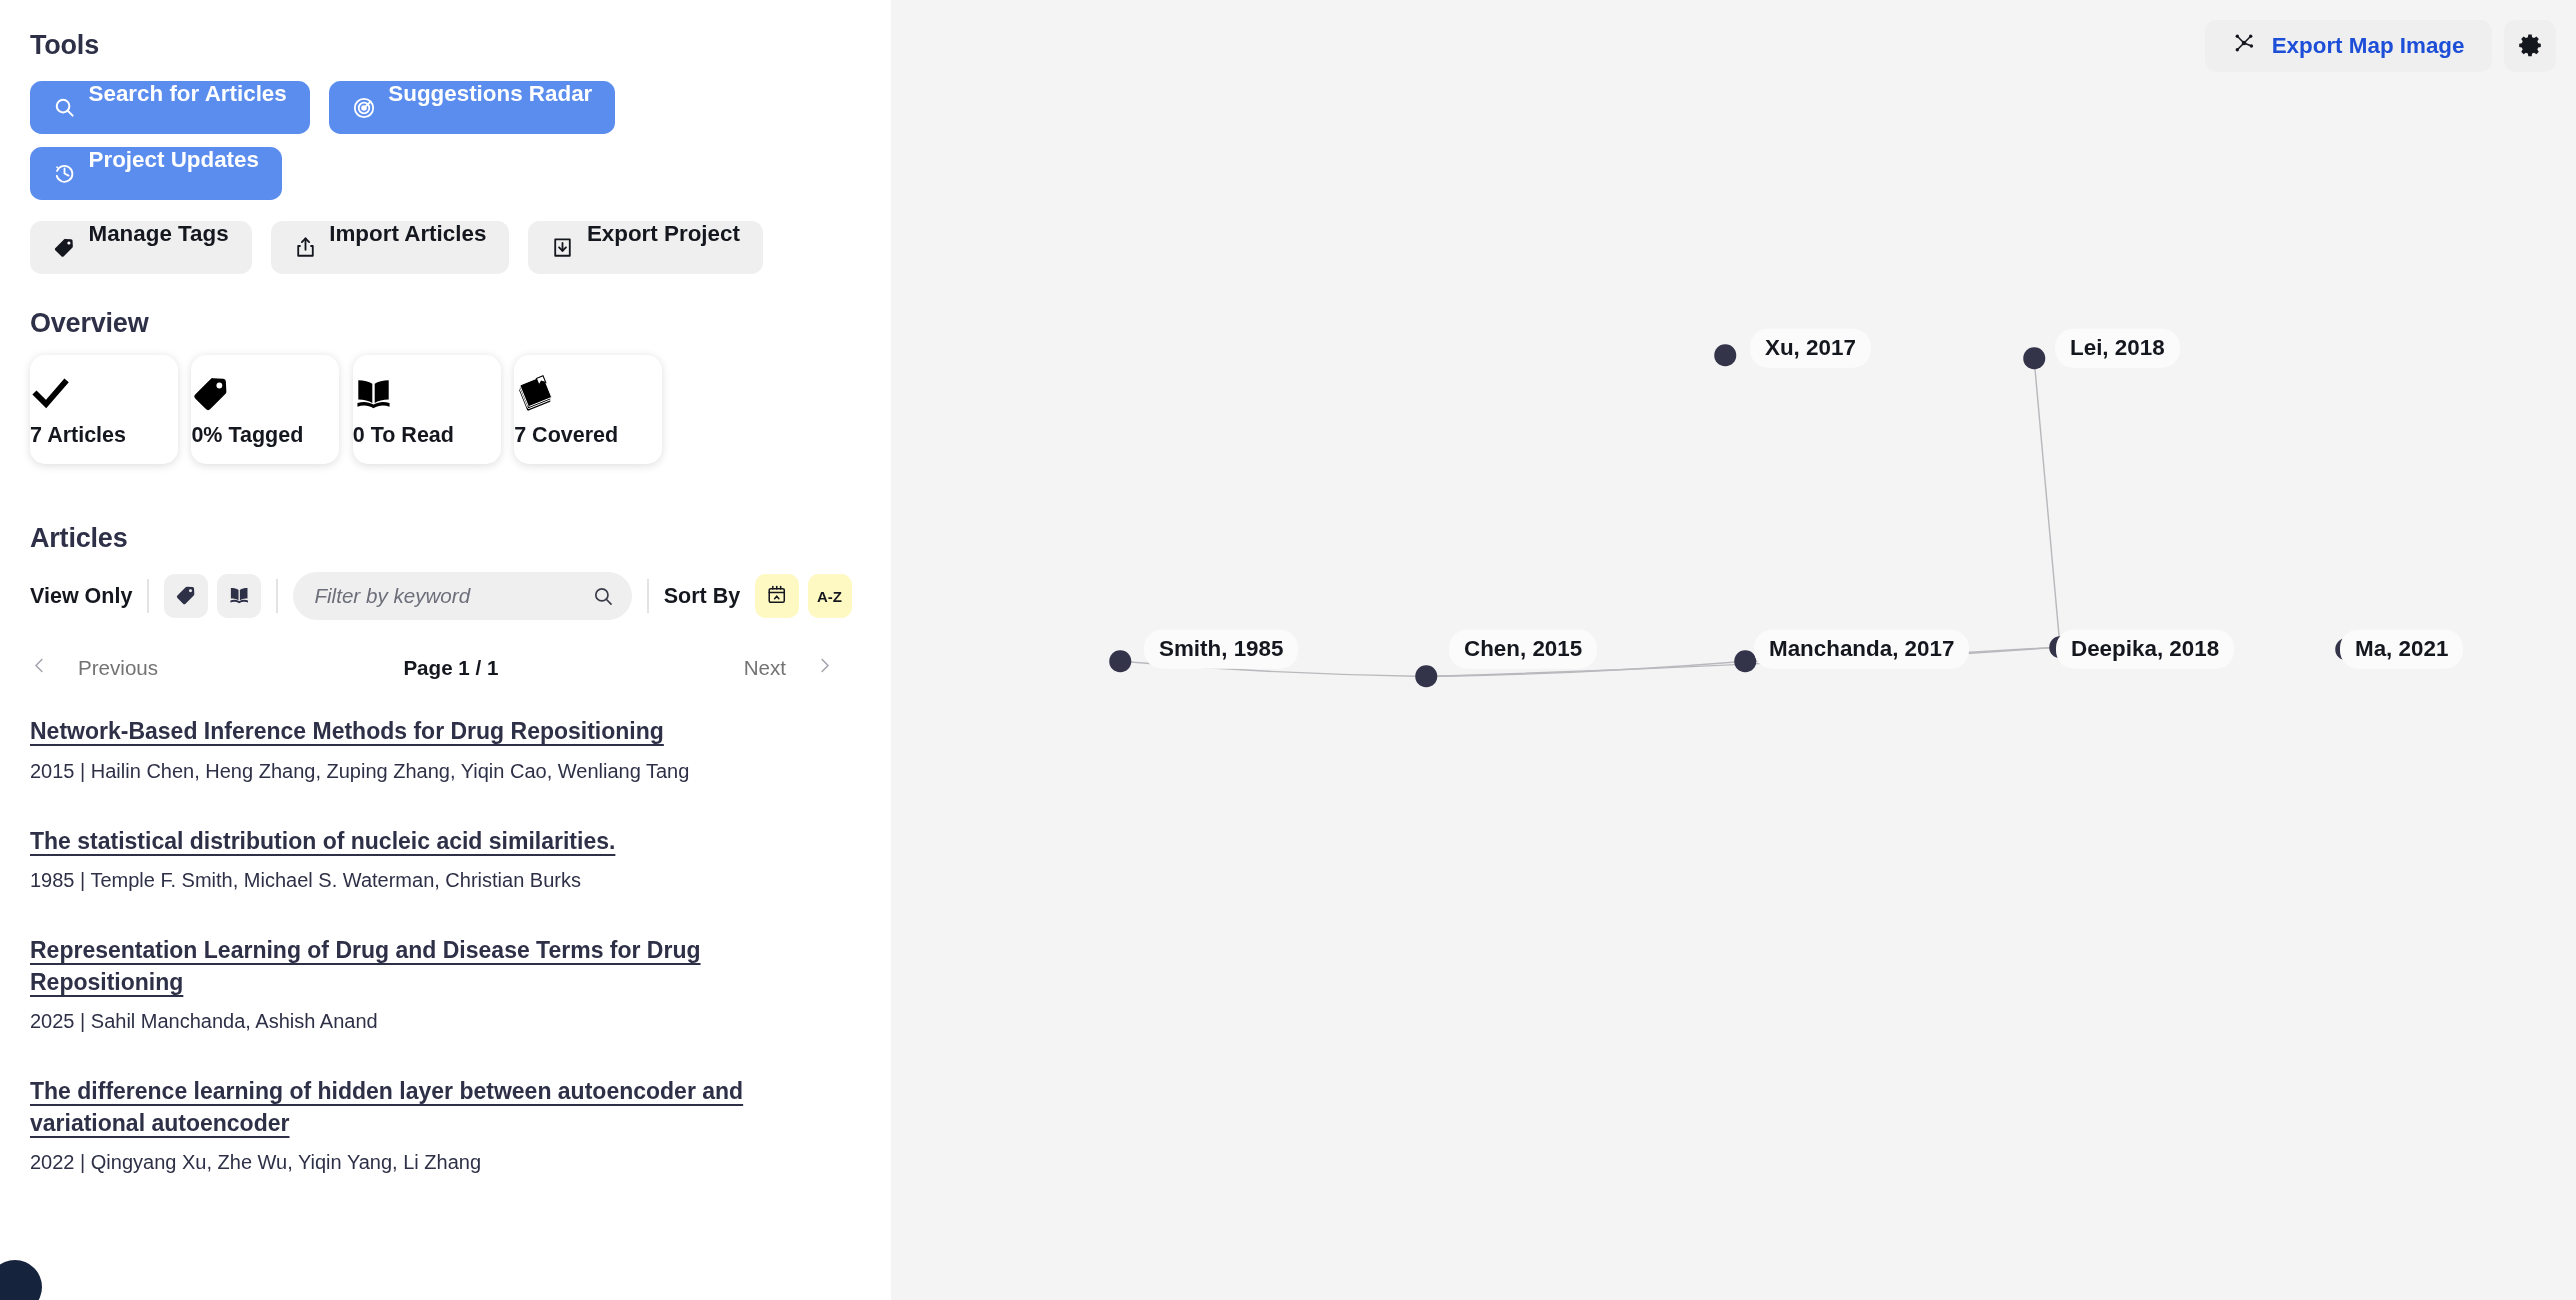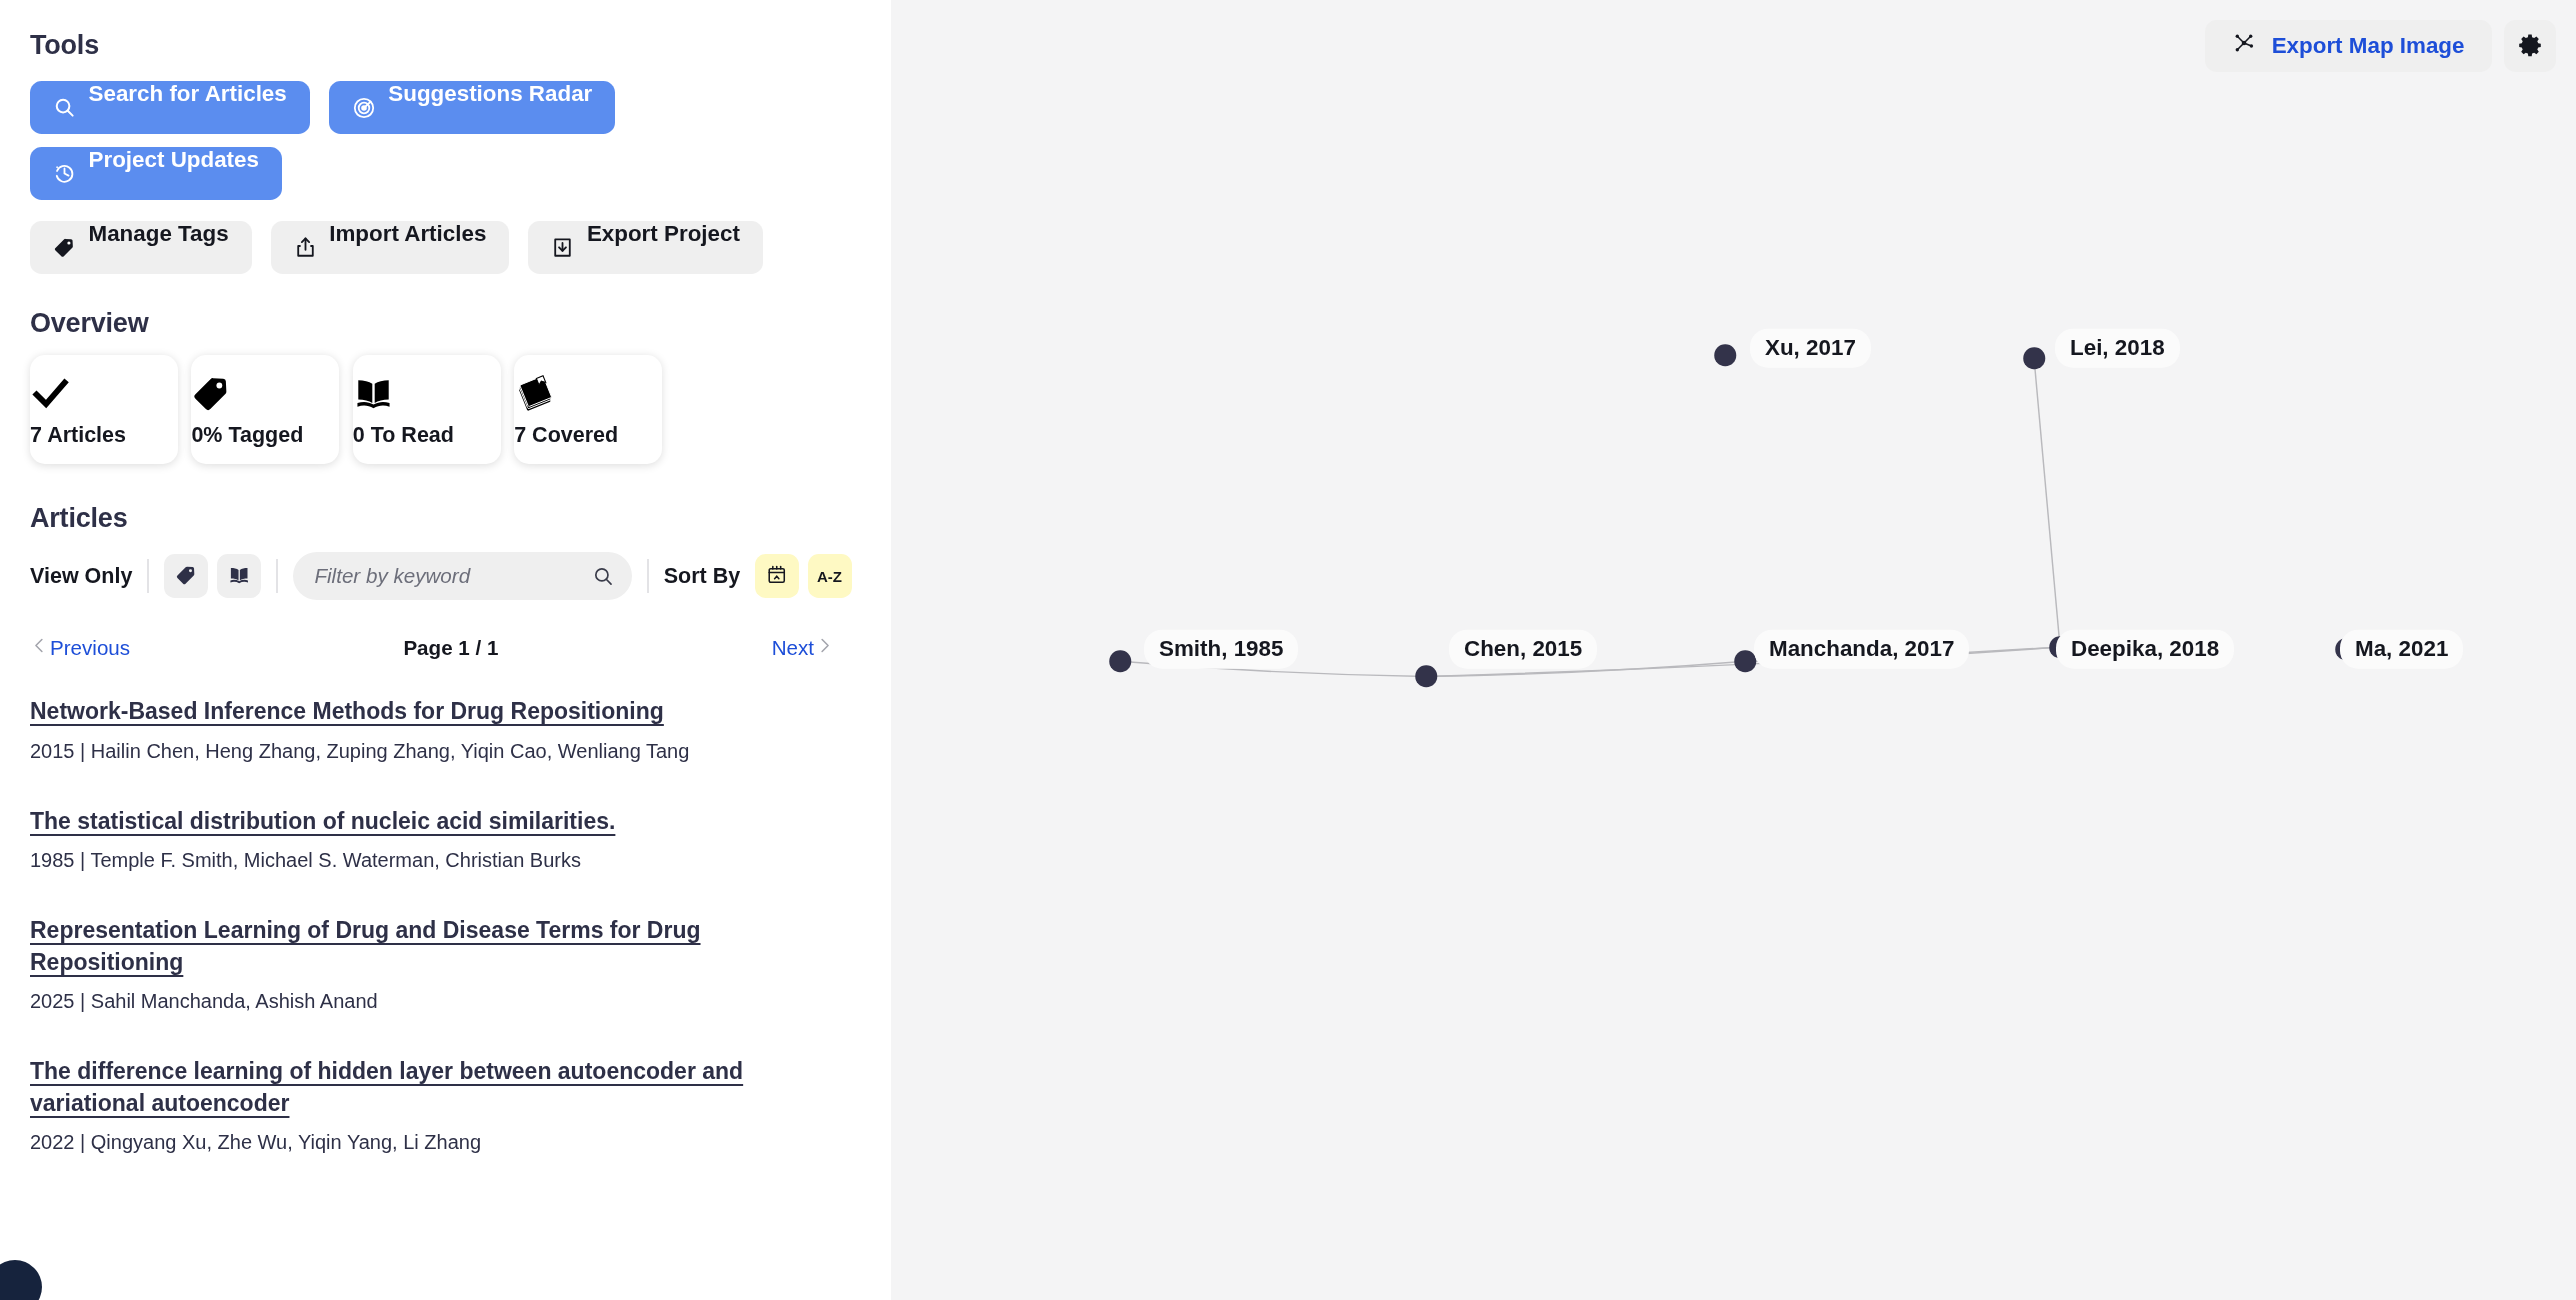--- a/index.html
+++ b/index.html
@@ -89,21 +89,21 @@
   }
   .stat-icon { height: 45px; display: flex; align-items: center; justify-content: center; }
   .stat-label {
     font-size: 21.5px;
     font-weight: bold;
     color: #15171f;
     white-space: nowrap;
   }
 
   
-  #articles-title { margin-top: 39px; margin-bottom: 14.3px; }
+  #articles-title { margin-top: 59px; margin-bottom: 14.3px; }
 
   .controls-row {
     display: flex;
     align-items: center;
     gap: 0;
     height: 56px;
   }
   .ctl-label {
     font-size: 21.5px;
     font-weight: bold;
@@ -174,25 +174,25 @@
     display: flex;
     align-items: center;
     justify-content: space-between;
     margin-top: 25px;
     height: 38px;
     padding-right: 27px;
   }
   .pager-btn {
     display: inline-flex;
     align-items: center;
-    gap: 1px;
+    gap: 29px;
     background: none;
     border: none;
     font-size: 20.6px;
-    color: #1d4ed8;
+    color: #737373;
     cursor: pointer;
     font-family: "Liberation Sans", sans-serif;
   }
   .pager-info {
     font-size: 20.6px;
     font-weight: bold;
     color: #15171f;
   }
 
   

